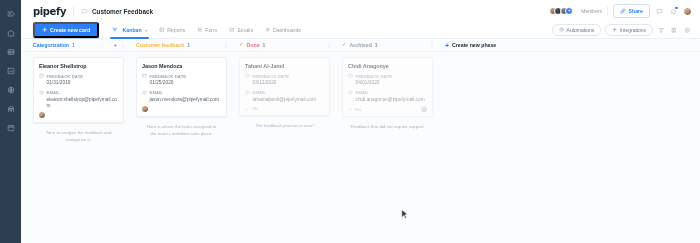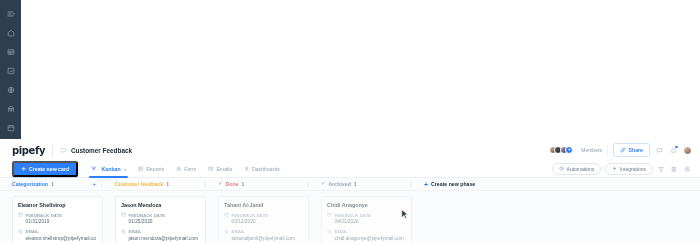--- a/index.html
+++ b/index.html
@@ -5,21 +5,21 @@
   * { box-sizing: border-box; margin: 0; padding: 0; }
   html, body { width: 700px; height: 243px; overflow: hidden; }
   body {
     font-family: "Liberation Sans", sans-serif;
     background: #ffffff;
     color: #303b47;
     font-size: 5px;
     -webkit-font-smoothing: antialiased;
   }
 
-  #app { position: relative; width: 700px; height: 241px; display: flex; flex-direction: column; }
+  #app { position: relative; width: 700px; height: 241px; display: flex; }
 
   
   .sidebar {
     width: 21px;
     height: 243px;
     background: #2c3e50;
     display: flex;
     flex-direction: column;
     align-items: center;
     padding-top: 6px;

